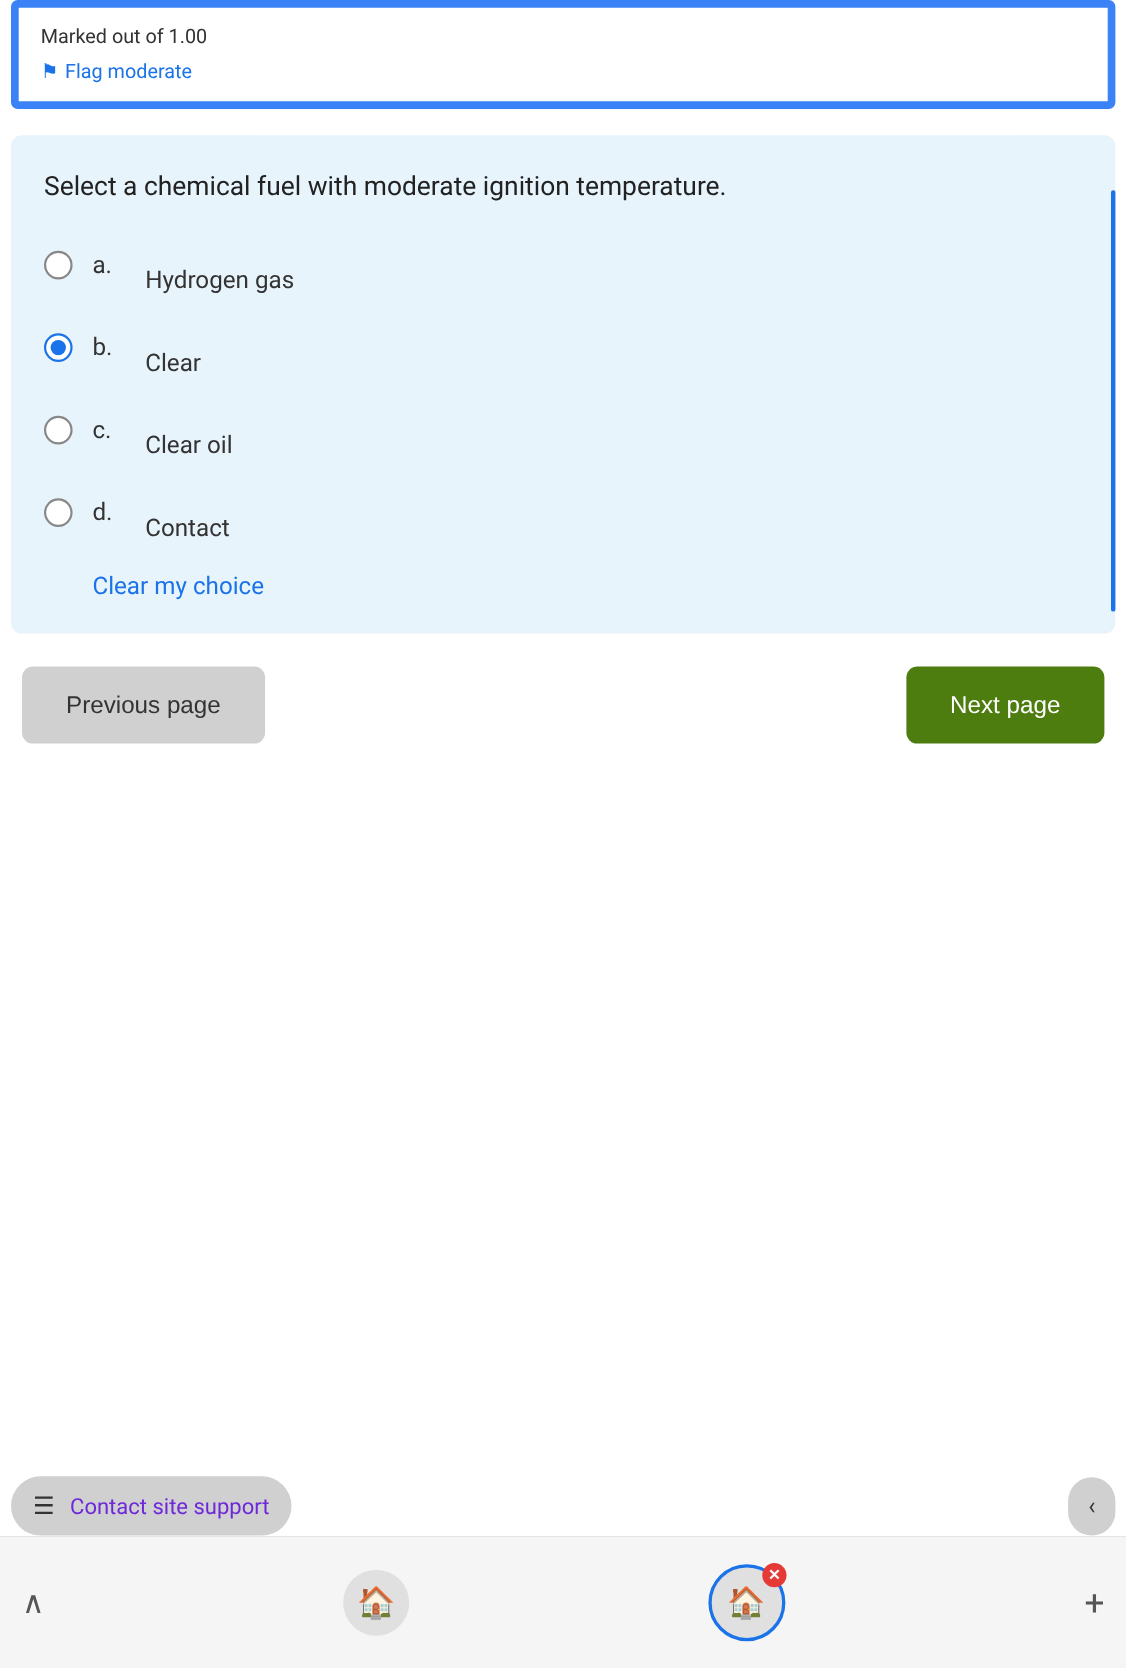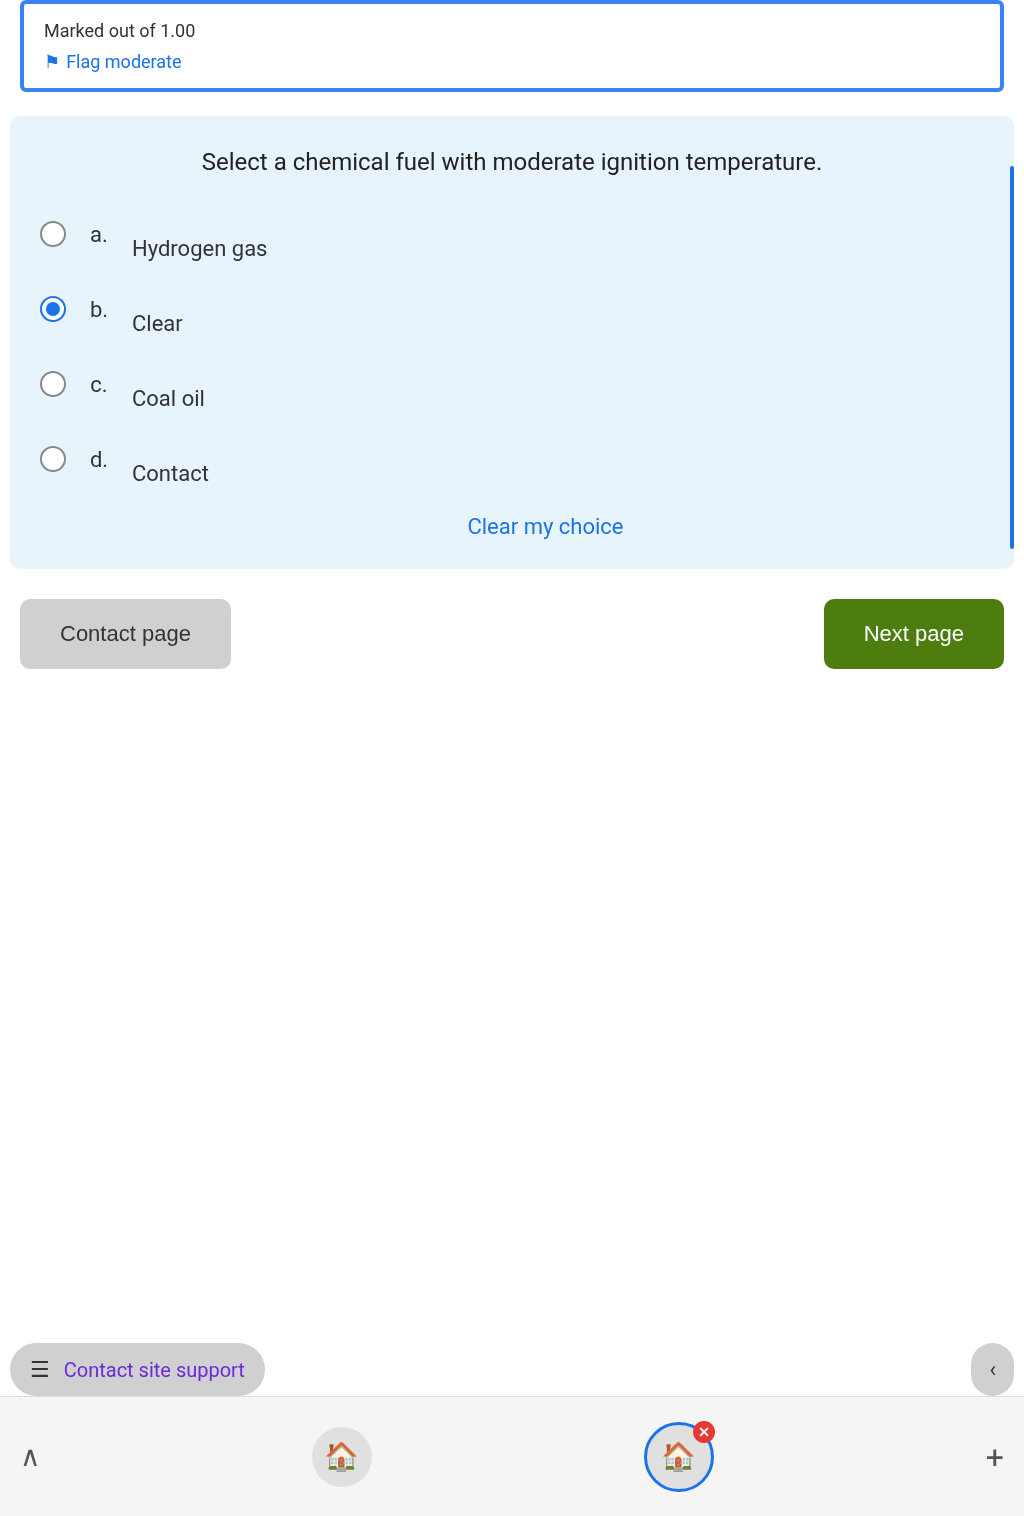--- a/index.html
+++ b/index.html
@@ -6,24 +6,24 @@
     body {
       font-family: -apple-system, BlinkMacSystemFont, 'Segoe UI', Roboto, sans-serif;
       background: #fff;
       width: 1024px;
       min-height: 1516px;
       overflow-x: hidden;
     }
 
     
     .top-bar {
-      border: 4px solid #3b82f6;
+      border: 7px solid #3b82f6;
       border-radius: 6px;
       padding: 16px 20px;
-      margin: 0 20px;
+      margin: 0 10px;
     }
     .marked-out {
       font-size: 18px;
       color: #333;
       margin-bottom: 10px;
     }
     .flag-question {
       display: flex;
       align-items: center;
       gap: 6px;
@@ -36,21 +36,20 @@
       color: #1a73e8;
     }
 
     
     .question-card {
       background: #e8f4fc;
       border-radius: 10px;
       margin: 24px 10px;
       padding: 30px 30px 30px 30px;
       position: relative;
-      text-align: center;
     }
     .question-text {
       font-size: 24px;
       color: #222;
       margin-bottom: 28px;
       line-height: 1.4;
     }
 
     
     .right-border {
@@ -106,21 +105,21 @@
     .option-text {
       color: #333;
       margin-top: 28px;
     }
 
     
     .clear-choice {
       color: #1a73e8;
       font-size: 22px;
       cursor: pointer;
-      margin-left: 67px;
+      margin-left: 44px;
       text-decoration: none;
     }
 
     
     .nav-buttons {
       display: flex;
       justify-content: space-between;
       align-items: center;
       margin: 30px 10px;
       padding: 0 10px;
@@ -271,35 +270,35 @@
       <div class="radio-outer selected">
         <div class="radio-inner"></div>
       </div>
       <span class="option-label">b.</span>
       <span class="option-text">Clear</span>
     </li>
 
     <li class="option-item">
       <div class="radio-outer"></div>
       <span class="option-label">c.</span>
-      <span class="option-text">Coal oil</span>
+      <span class="option-text">Clear oil</span>
     </li>
 
     <li class="option-item">
       <div class="radio-outer"></div>
       <span class="option-label">d.</span>
       <span class="option-text">Contact</span>
     </li>
   </ul>
   <a class="clear-choice">Clear my choice</a>
   <div class="right-border"></div>
 </div>
 
 <div class="nav-buttons">
-  <button class="btn-prev">Contact page</button>
+  <button class="btn-prev">Previous page</button>
   <button class="btn-next">Next page</button>
 </div>
 
 <div class="spacer"></div>
 
 <div class="bottom-bar">
   <div class="bottom-left">
     <span class="hamburger-icon">☰</span>
     <span class="contact-support">Contact site support</span>
   </div>

